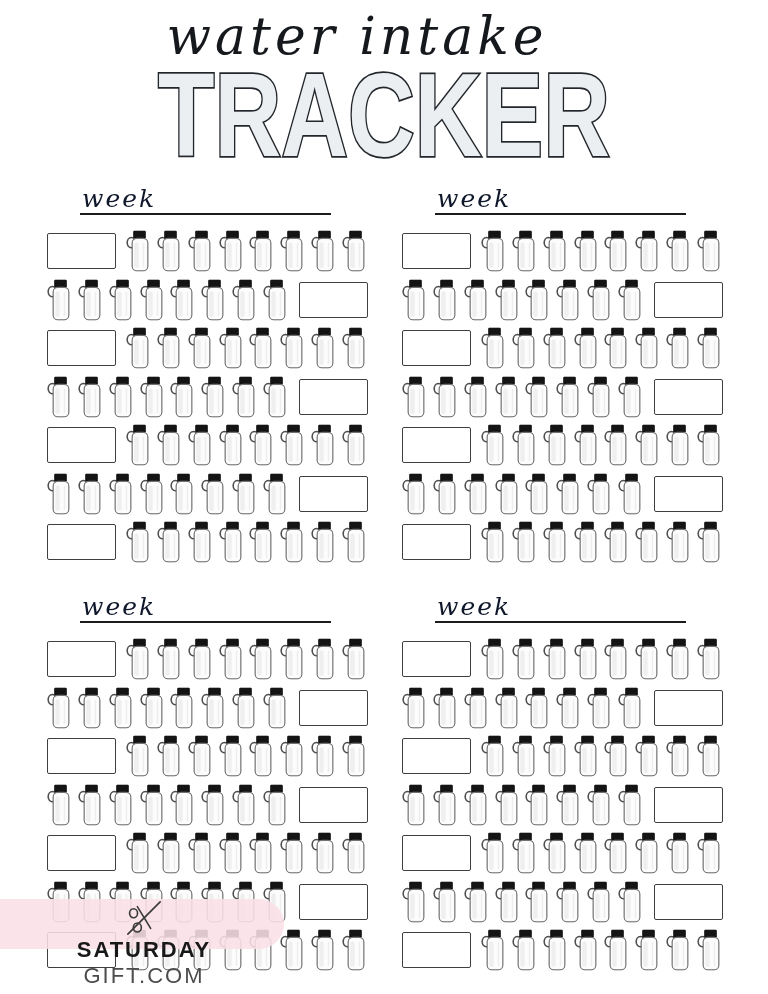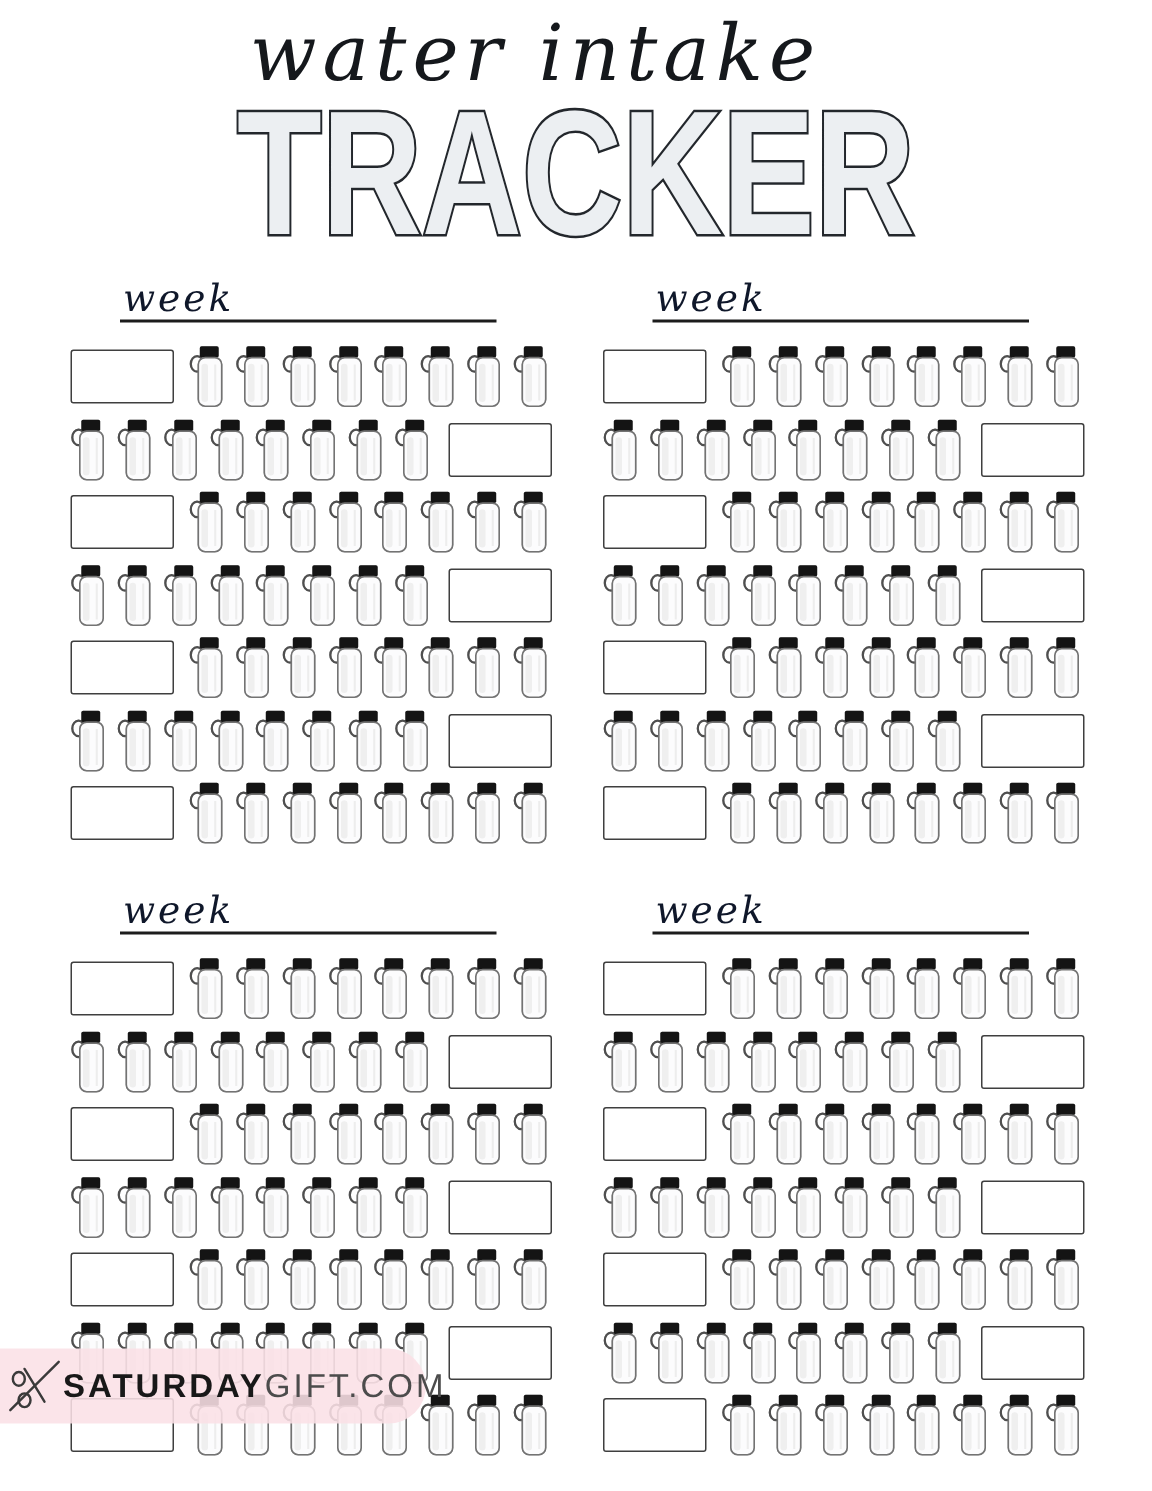--- a/index.html
+++ b/index.html
@@ -52,20 +52,21 @@
     filter:drop-shadow(0.6px 0.8px 0.5px rgba(0,0,0,0.22));
   }
 
   
   .brand-band {
     position:absolute; left:0; top:899px; width:284px; height:50px;
     background:rgba(250,224,230,0.88);
     border-radius:0 25px 25px 0;
     display:flex; align-items:center; padding-left:4px; box-sizing:border-box;
     z-index:6;
+    flex-direction:column;
   }
   .scissors { flex:0 0 auto; }
   .scissors path, .scissors ellipse { stroke:#3a3a3a; stroke-width:1.7; fill:none; stroke-linecap:round; }
   .brand-bold  { font-weight:bold; font-size:22px; letter-spacing:2px; color:#181818; white-space:nowrap; }
   .brand-light { font-weight:normal; font-size:22px; letter-spacing:2px; color:#4c4c4c; white-space:nowrap; }
 
   
   .brand-side {
     position:absolute; right:12px; bottom:8px; width:208px; height:22px;
     display:flex; align-items:center; gap:3px;

